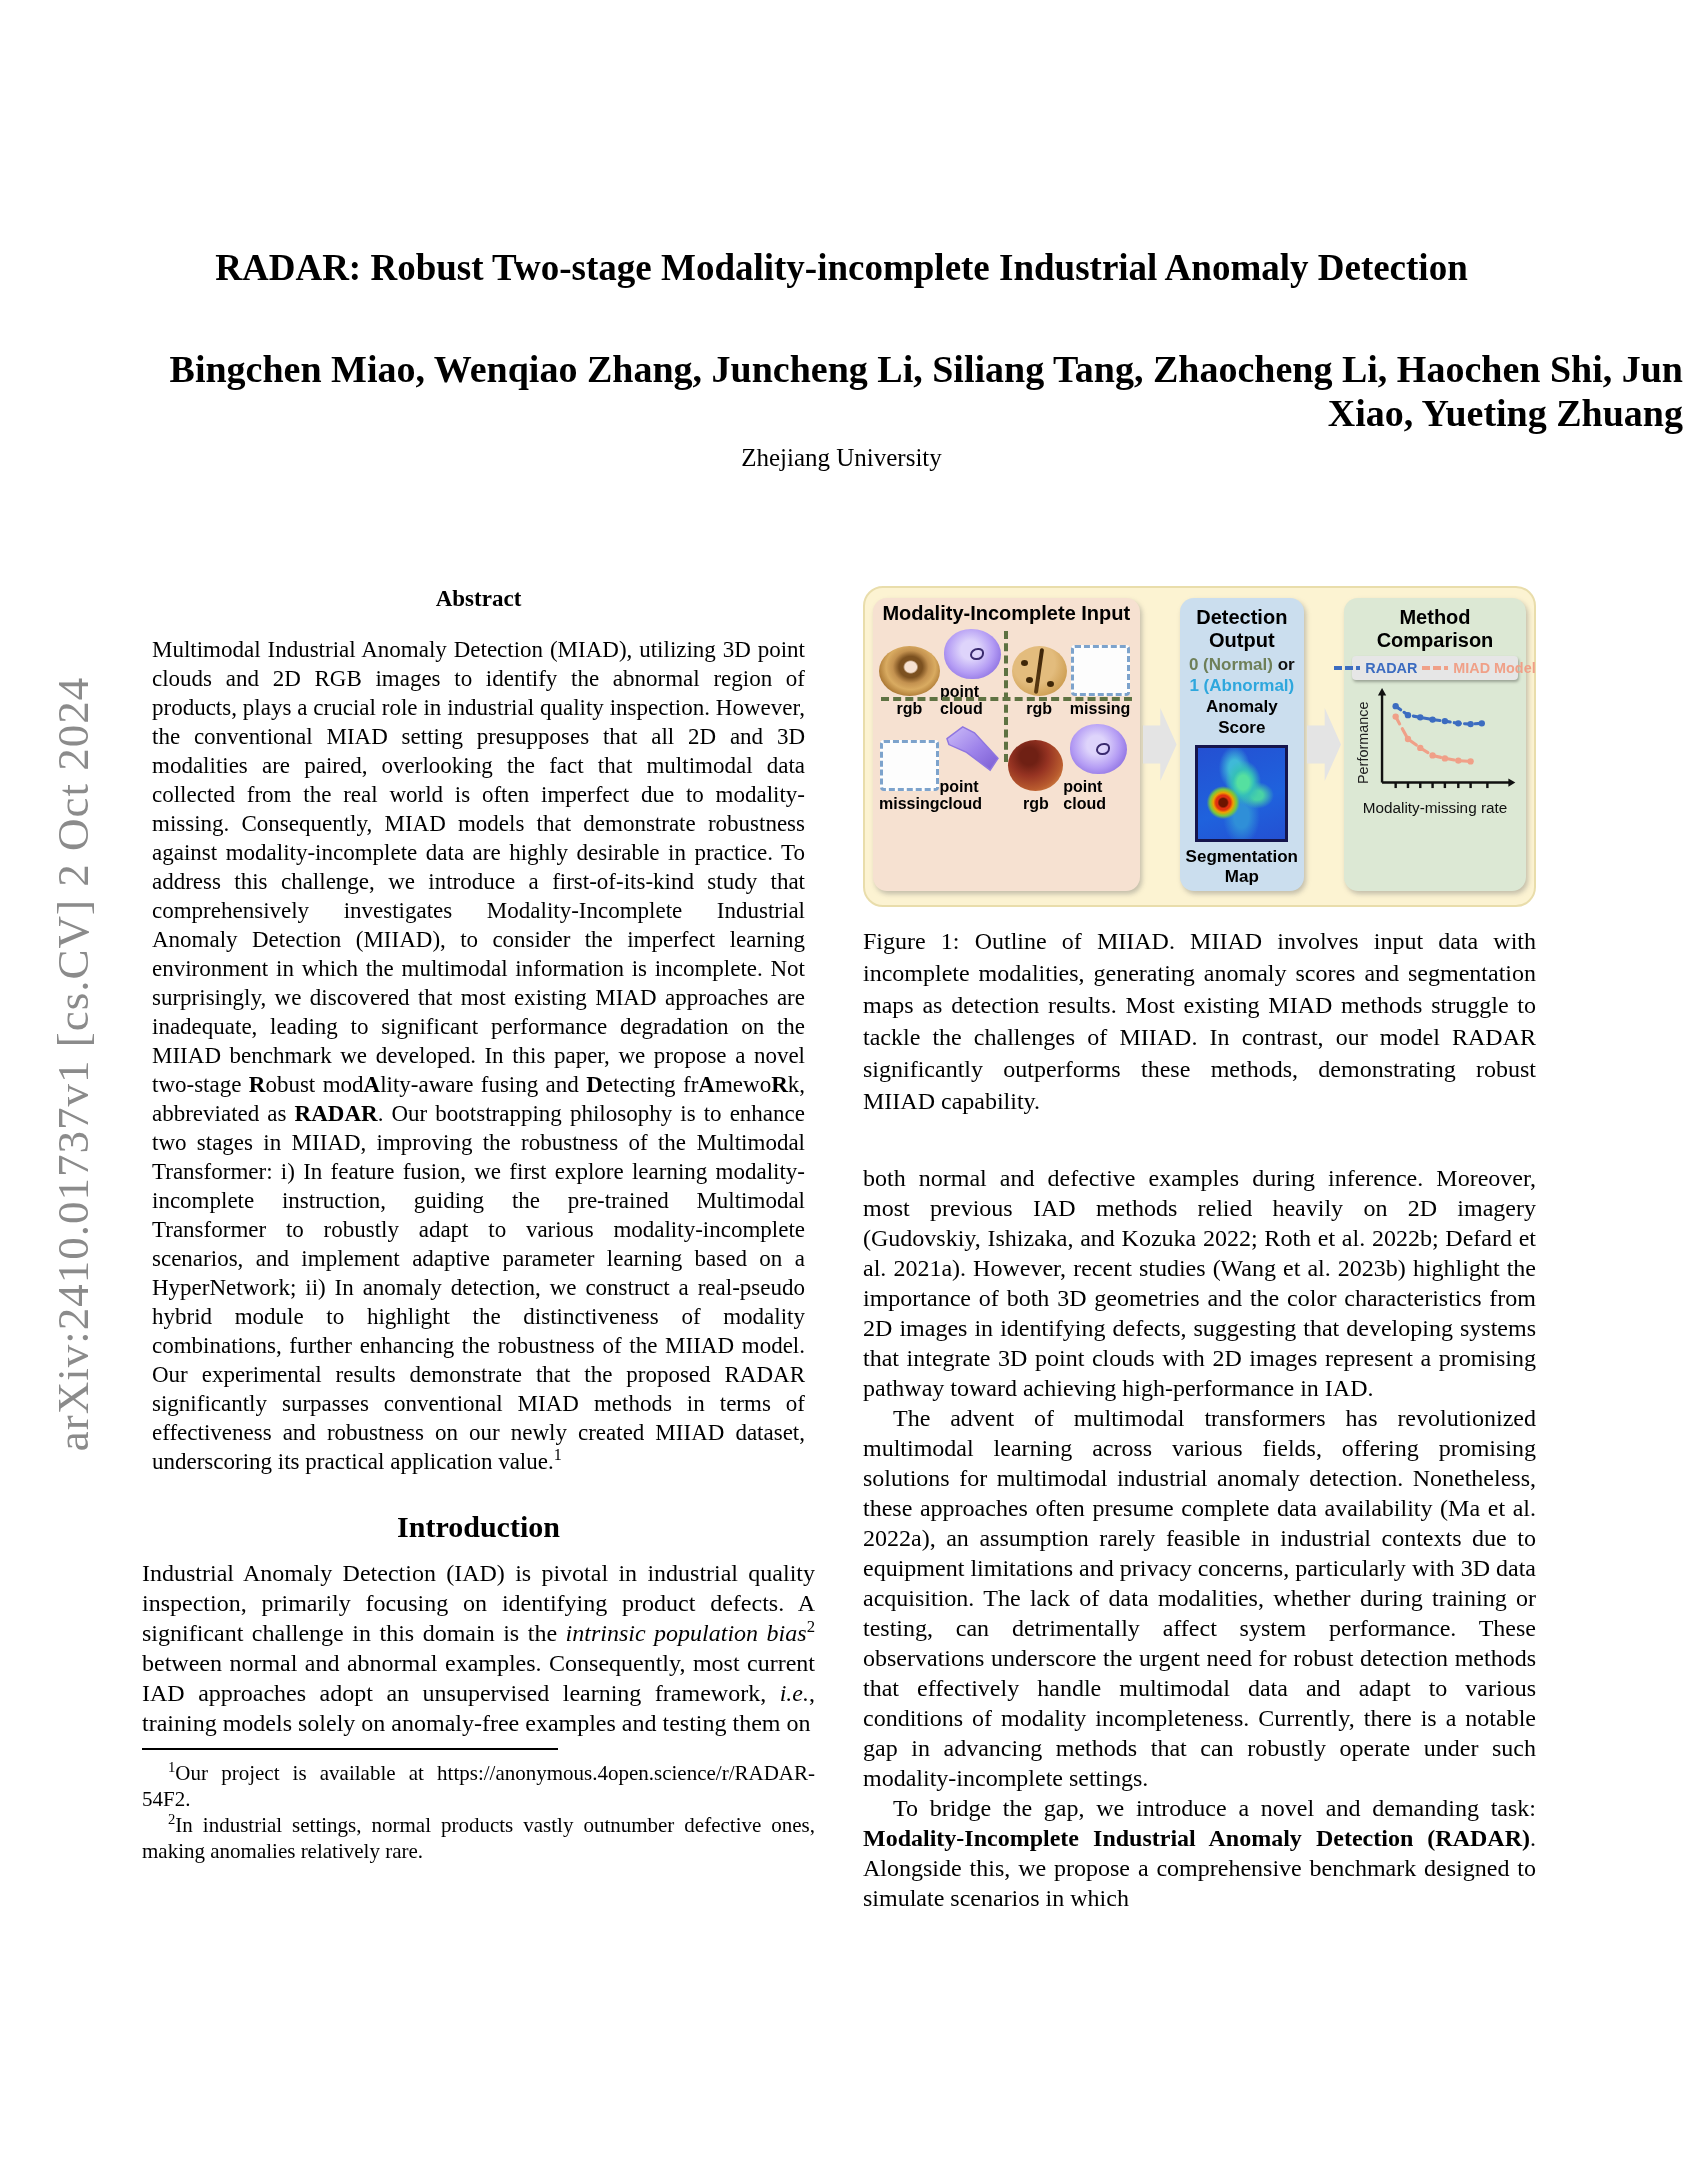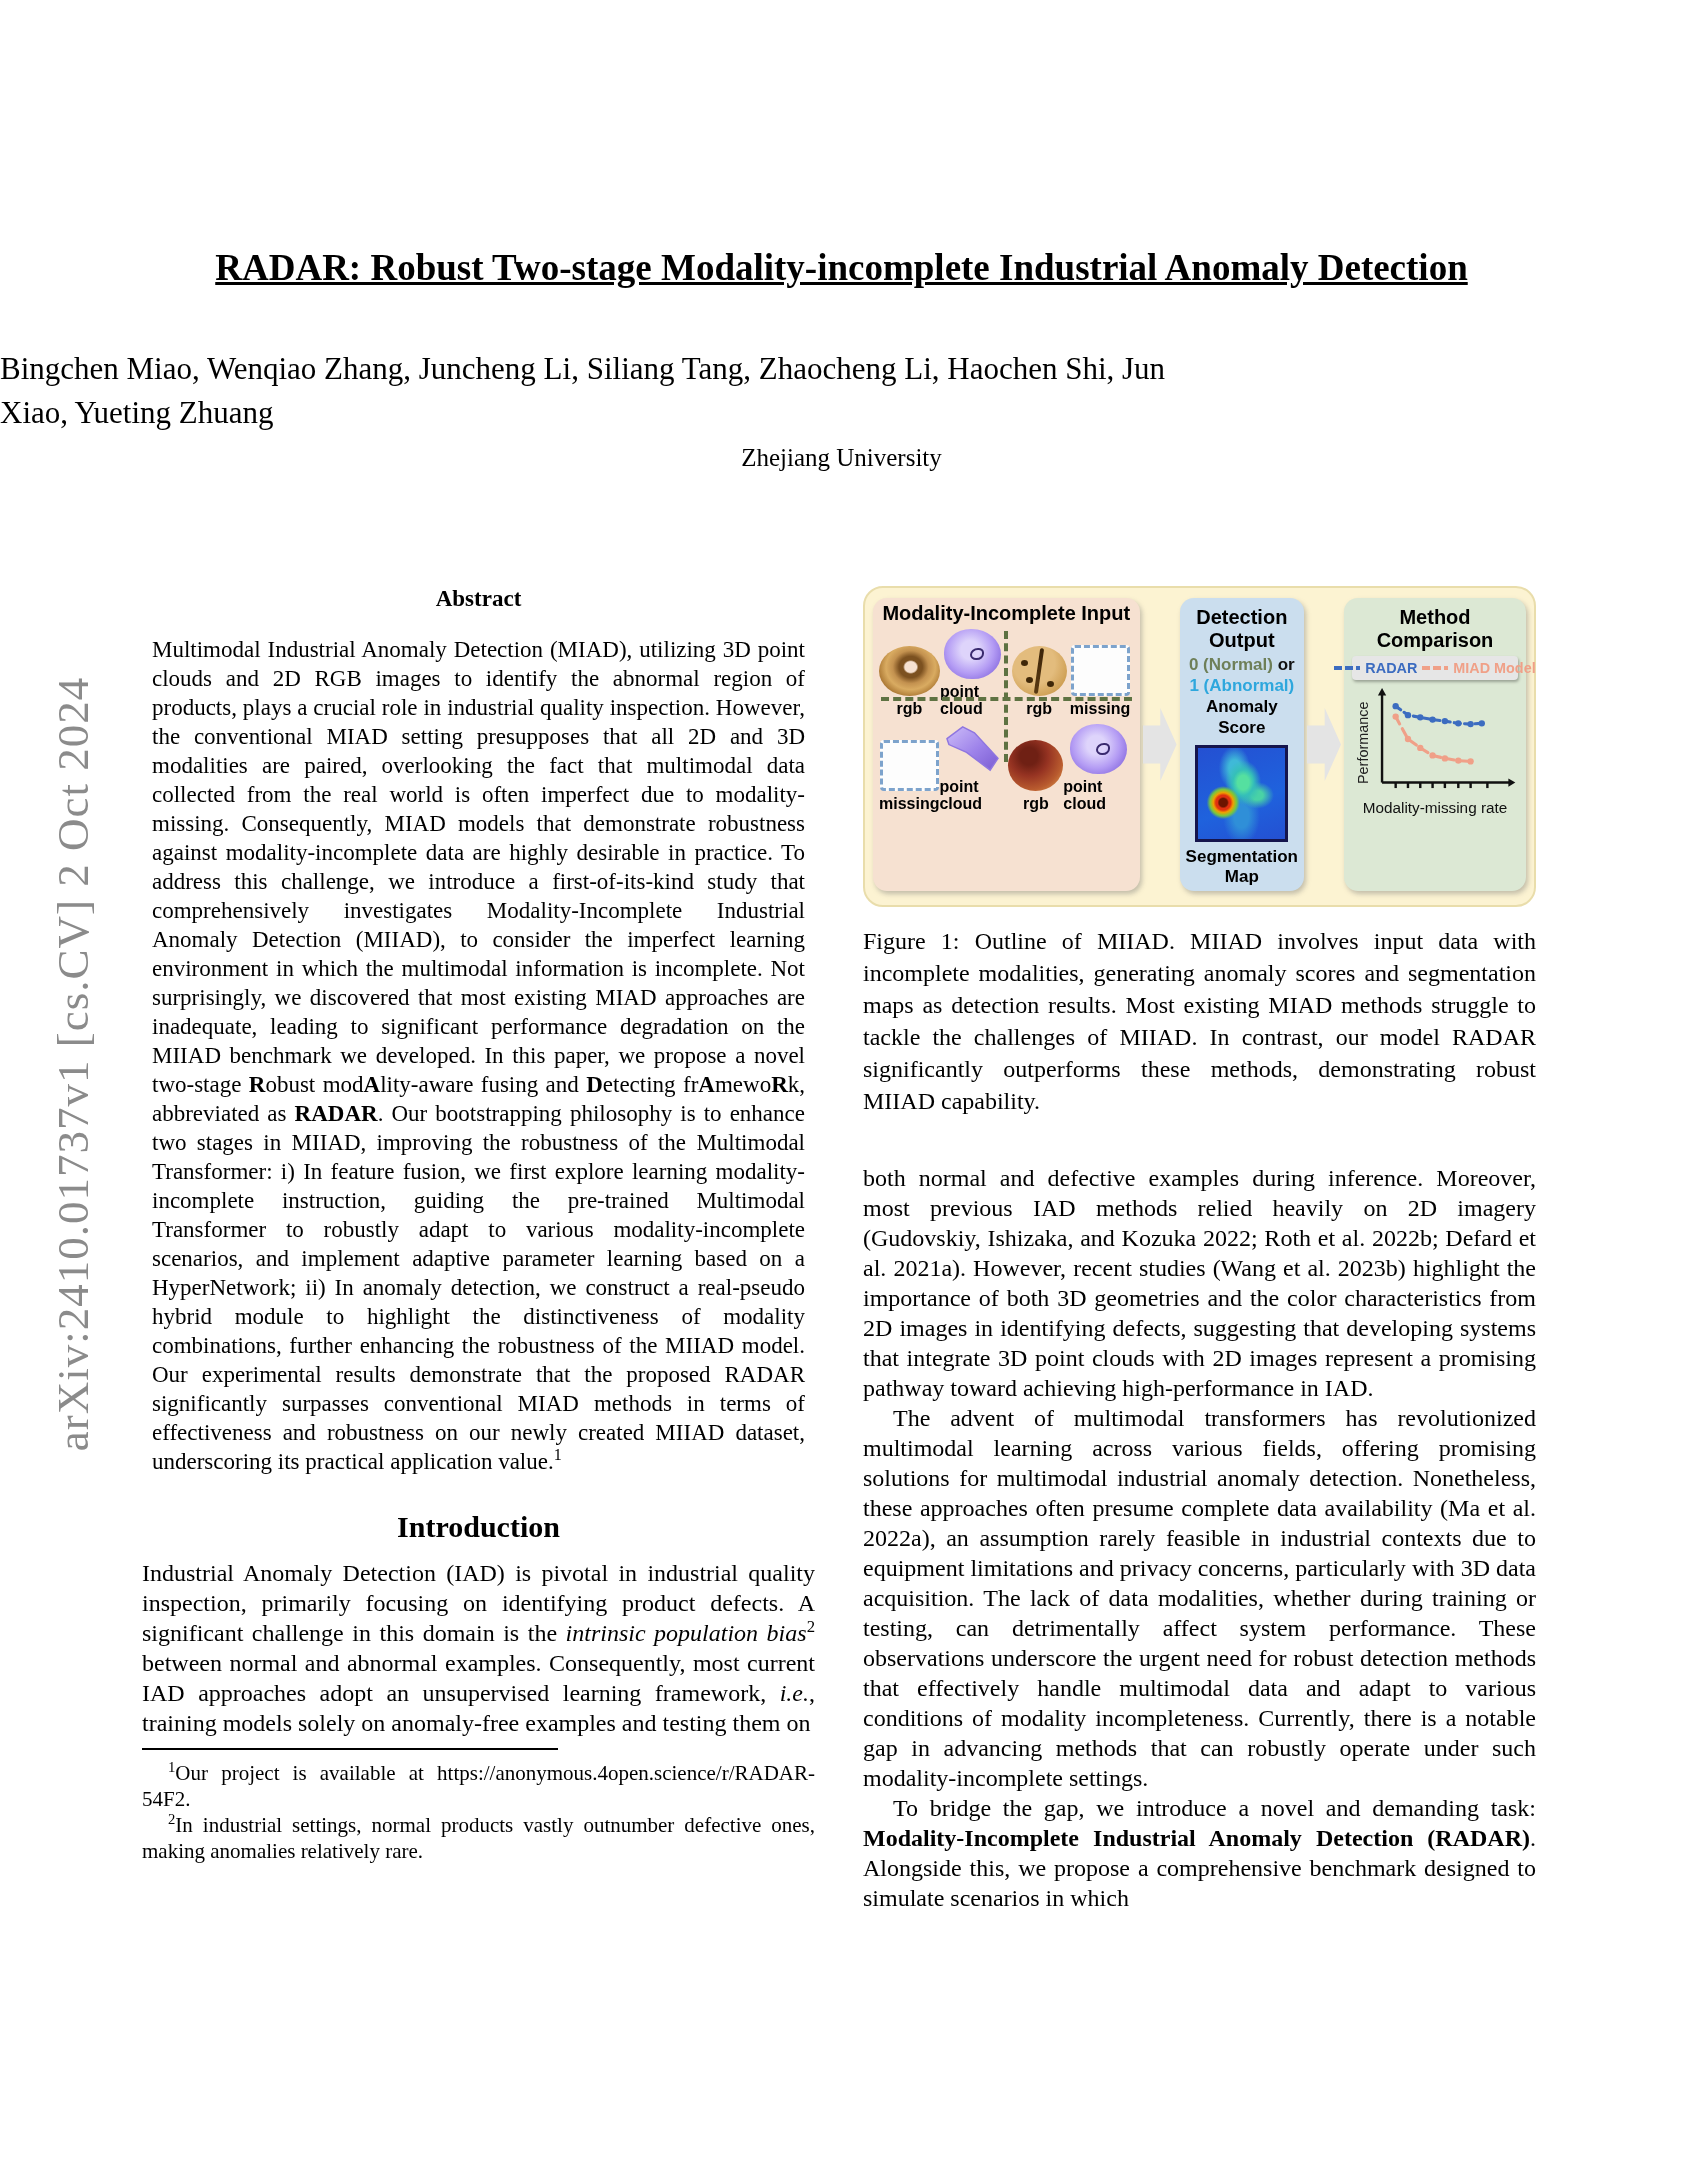--- a/index.html
+++ b/index.html
@@ -9,23 +9,23 @@
   }
   
   .arxiv-sidebar{
     position:absolute;left:73px;top:1064px;
     transform:translate(-50%,-50%) rotate(-90deg);
     white-space:nowrap;font-size:45px;color:var(--arxiv-gray,#8b8b8b);
     letter-spacing:1px;
   }
   
   .paper-title{position:absolute;top:246px;left:0;width:100%;text-align:center;
-    font-size:37px;font-weight:bold;text-decoration:underline;}
-  .paper-authors{position:absolute;top:347px;left:0;width:100%;text-align:left;
-    font-size:31px;font-weight:normal;line-height:44px;}
+    font-size:37px;font-weight:bold;}
+  .paper-authors{position:absolute;top:347px;left:0;width:100%;text-align:right;
+    font-size:38px;font-weight:bold;line-height:44px;}
   .paper-affil{position:absolute;top:444px;left:0;width:100%;text-align:center;font-size:25px;}
   
   .col-left{position:absolute;left:142px;top:586px;width:673px;}
   .col-right{position:absolute;left:863px;top:586px;width:673px;}
   .abs-head{text-align:center;font-size:23px;font-weight:bold;margin:0 0 16px 0;}
   .abs-text{font-size:23px;line-height:29px;text-align:justify;padding:0 10px;}
   .sec-head{text-align:center;font-size:30px;font-weight:bold;margin:34px 0 14px 0;}
   .body-text{font-size:24px;line-height:30px;text-align:justify;margin:0;}
   .p-indent{text-indent:30px;}
   .caption{font-size:24px;line-height:32px;text-align:justify;margin-top:18px;}

